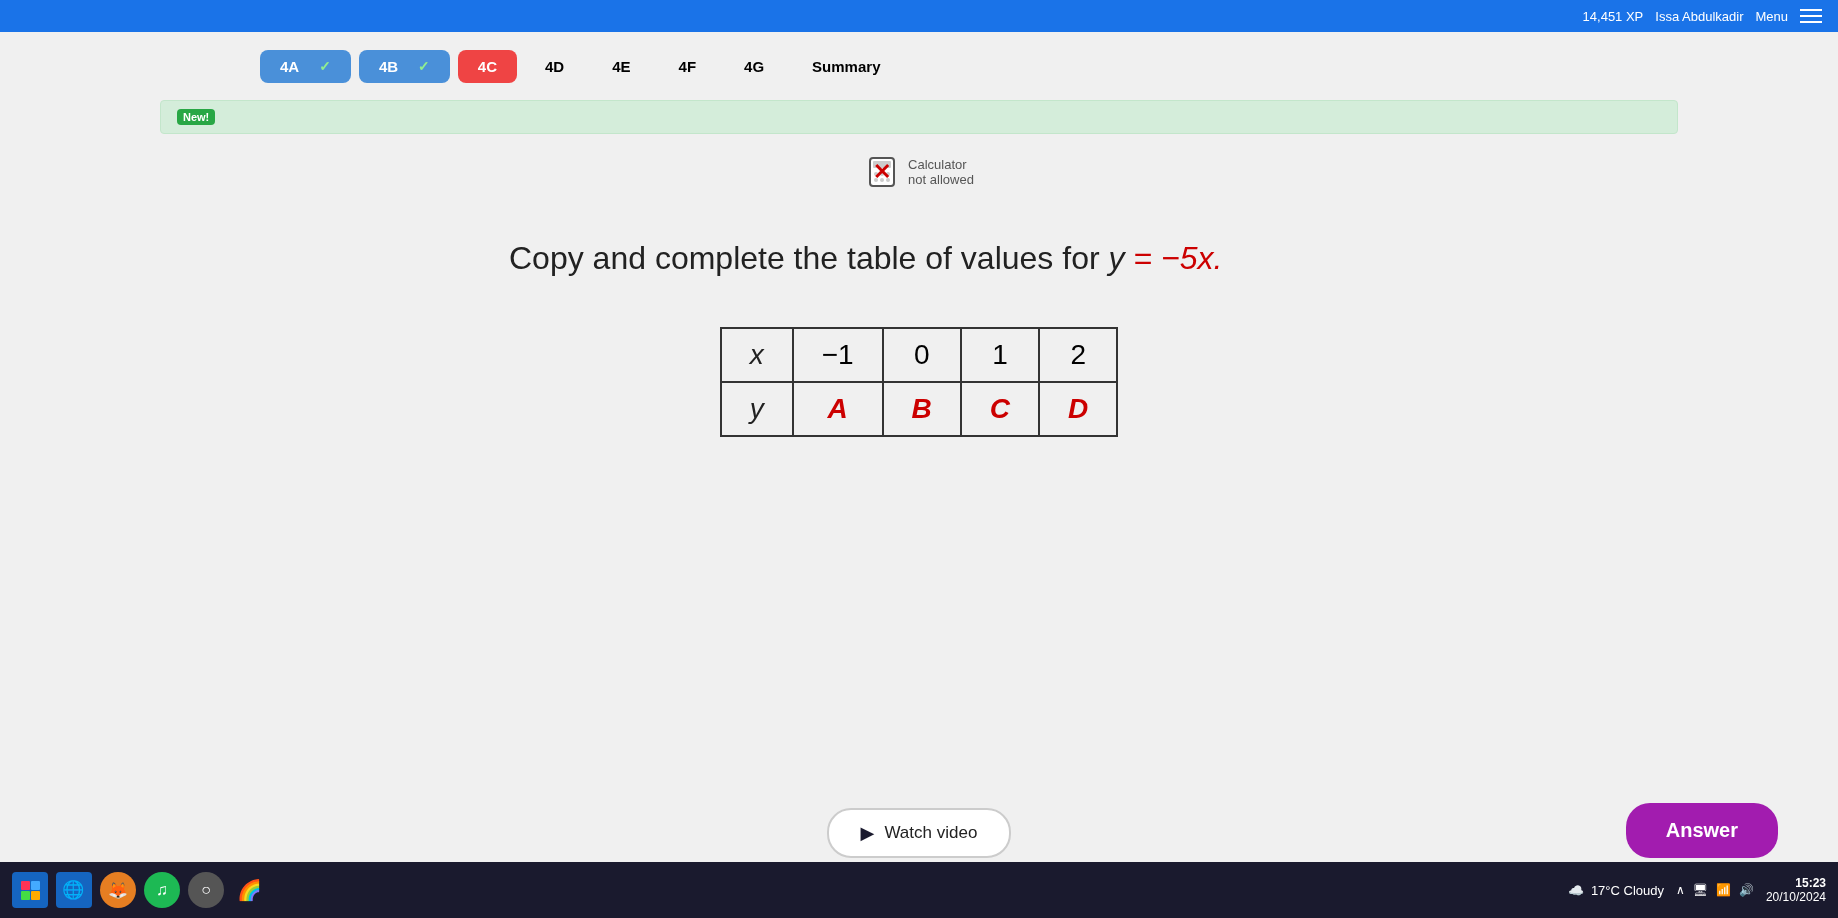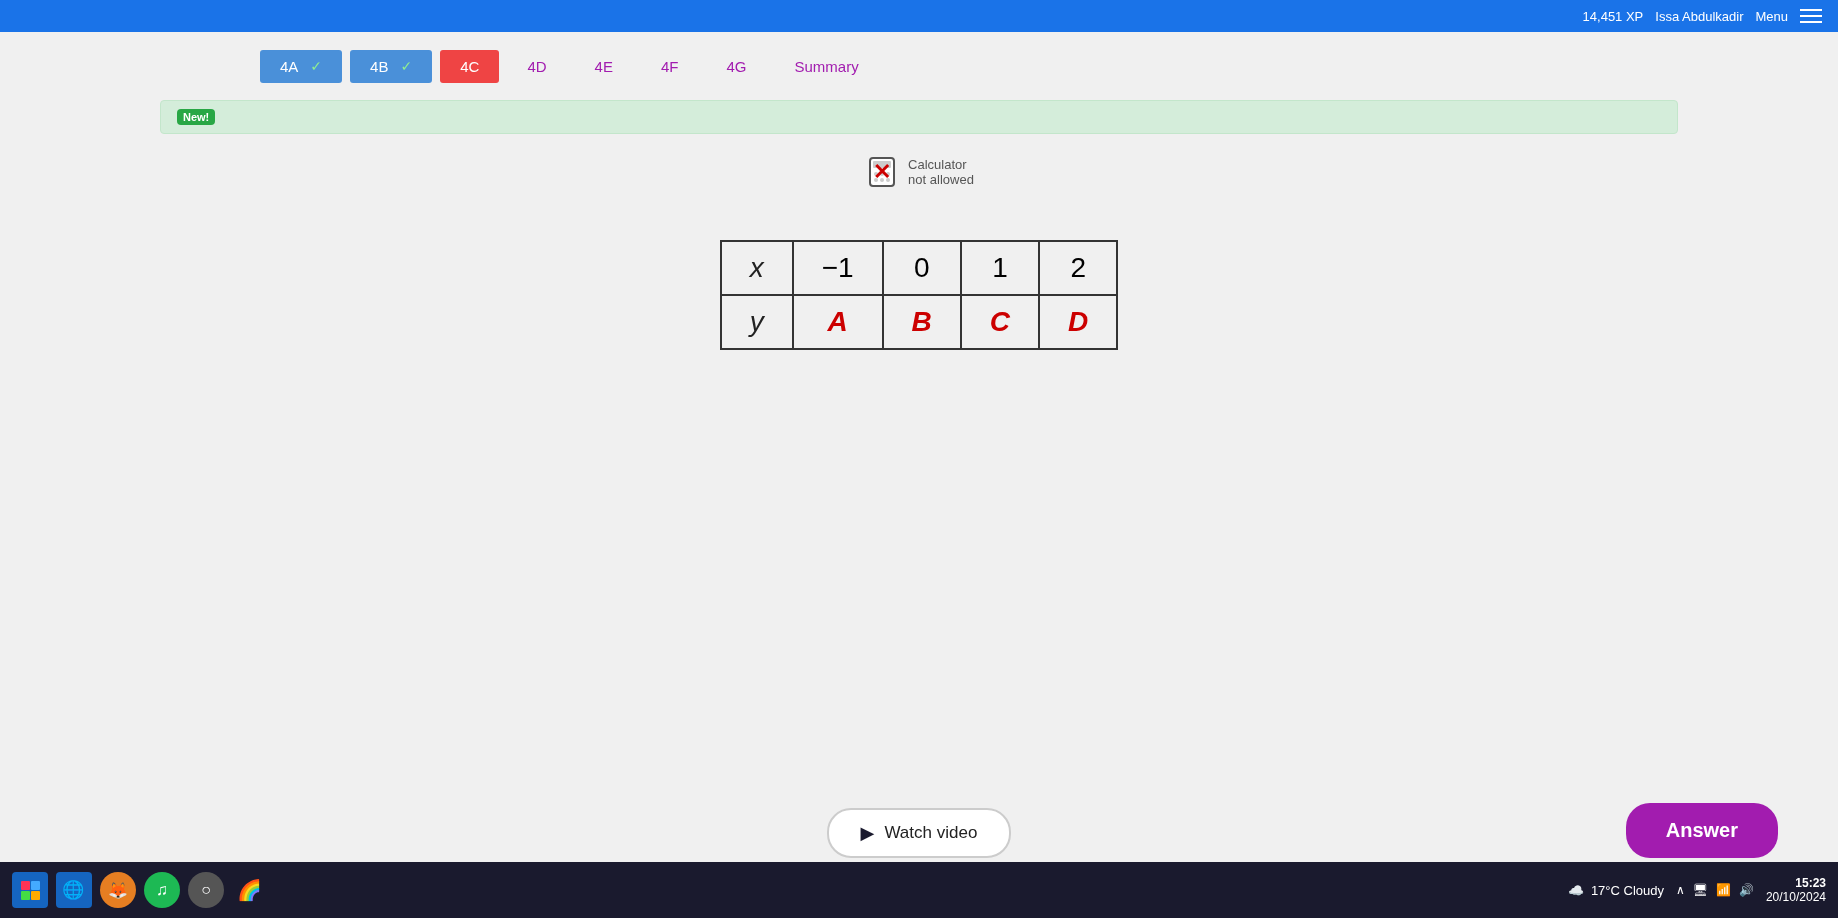--- a/index.html
+++ b/index.html
@@ -42,39 +42,39 @@
       background: #f0f0f0;
       padding: 12px 0 0 260px;
       display: flex;
       gap: 8px;
       align-items: center;
       height: 56px;
     }
 
     .tab {
       padding: 8px 20px;
-      border-radius: 3px;
+      border-radius: 8px;
       font-size: 15px;
-      font-weight: 400;
-      cursor: pointer;
-      display: flex;
-      align-items: center;
-      gap: 12px;
+      font-weight: 700;
+      cursor: pointer;
+      display: flex;
+      align-items: center;
+      gap: 20px;
     }
     .tab-completed {
       background: #4a90d9;
       color: white;
     }
     .tab-active {
       background: #ef4444;
       color: white;
     }
     .tab-inactive {
       background: transparent;
-      color: #a21caf;
+      color: #000000;
     }
     .checkmark {
       color: #90ee90;
       font-size: 14px;
     }
 
     
     .banner {
       background: #d4edda;
       border: 1px solid #c3e6cb;
@@ -354,20 +354,23 @@
         <span class="calc-icon-x">✕</span>
       </div>
       <div>
         <div>Calculator</div>
         <div>not allowed</div>
       </div>
     </div>
   </div>
 
   <div class="question-area">
+    <div class="question-text">
+      Copy and complete the table of values for <span class="math-var">y</span> <span class="math-eq">= −5x.</span>
+    </div>
 
     <table class="math-table">
       <tbody>
           <tr>
         <td><span class="var-label"><i>x</i></span></td>
         <td>−1</td>
         <td>0</td>
         <td>1</td>
         <td>2</td>
       </tr>

